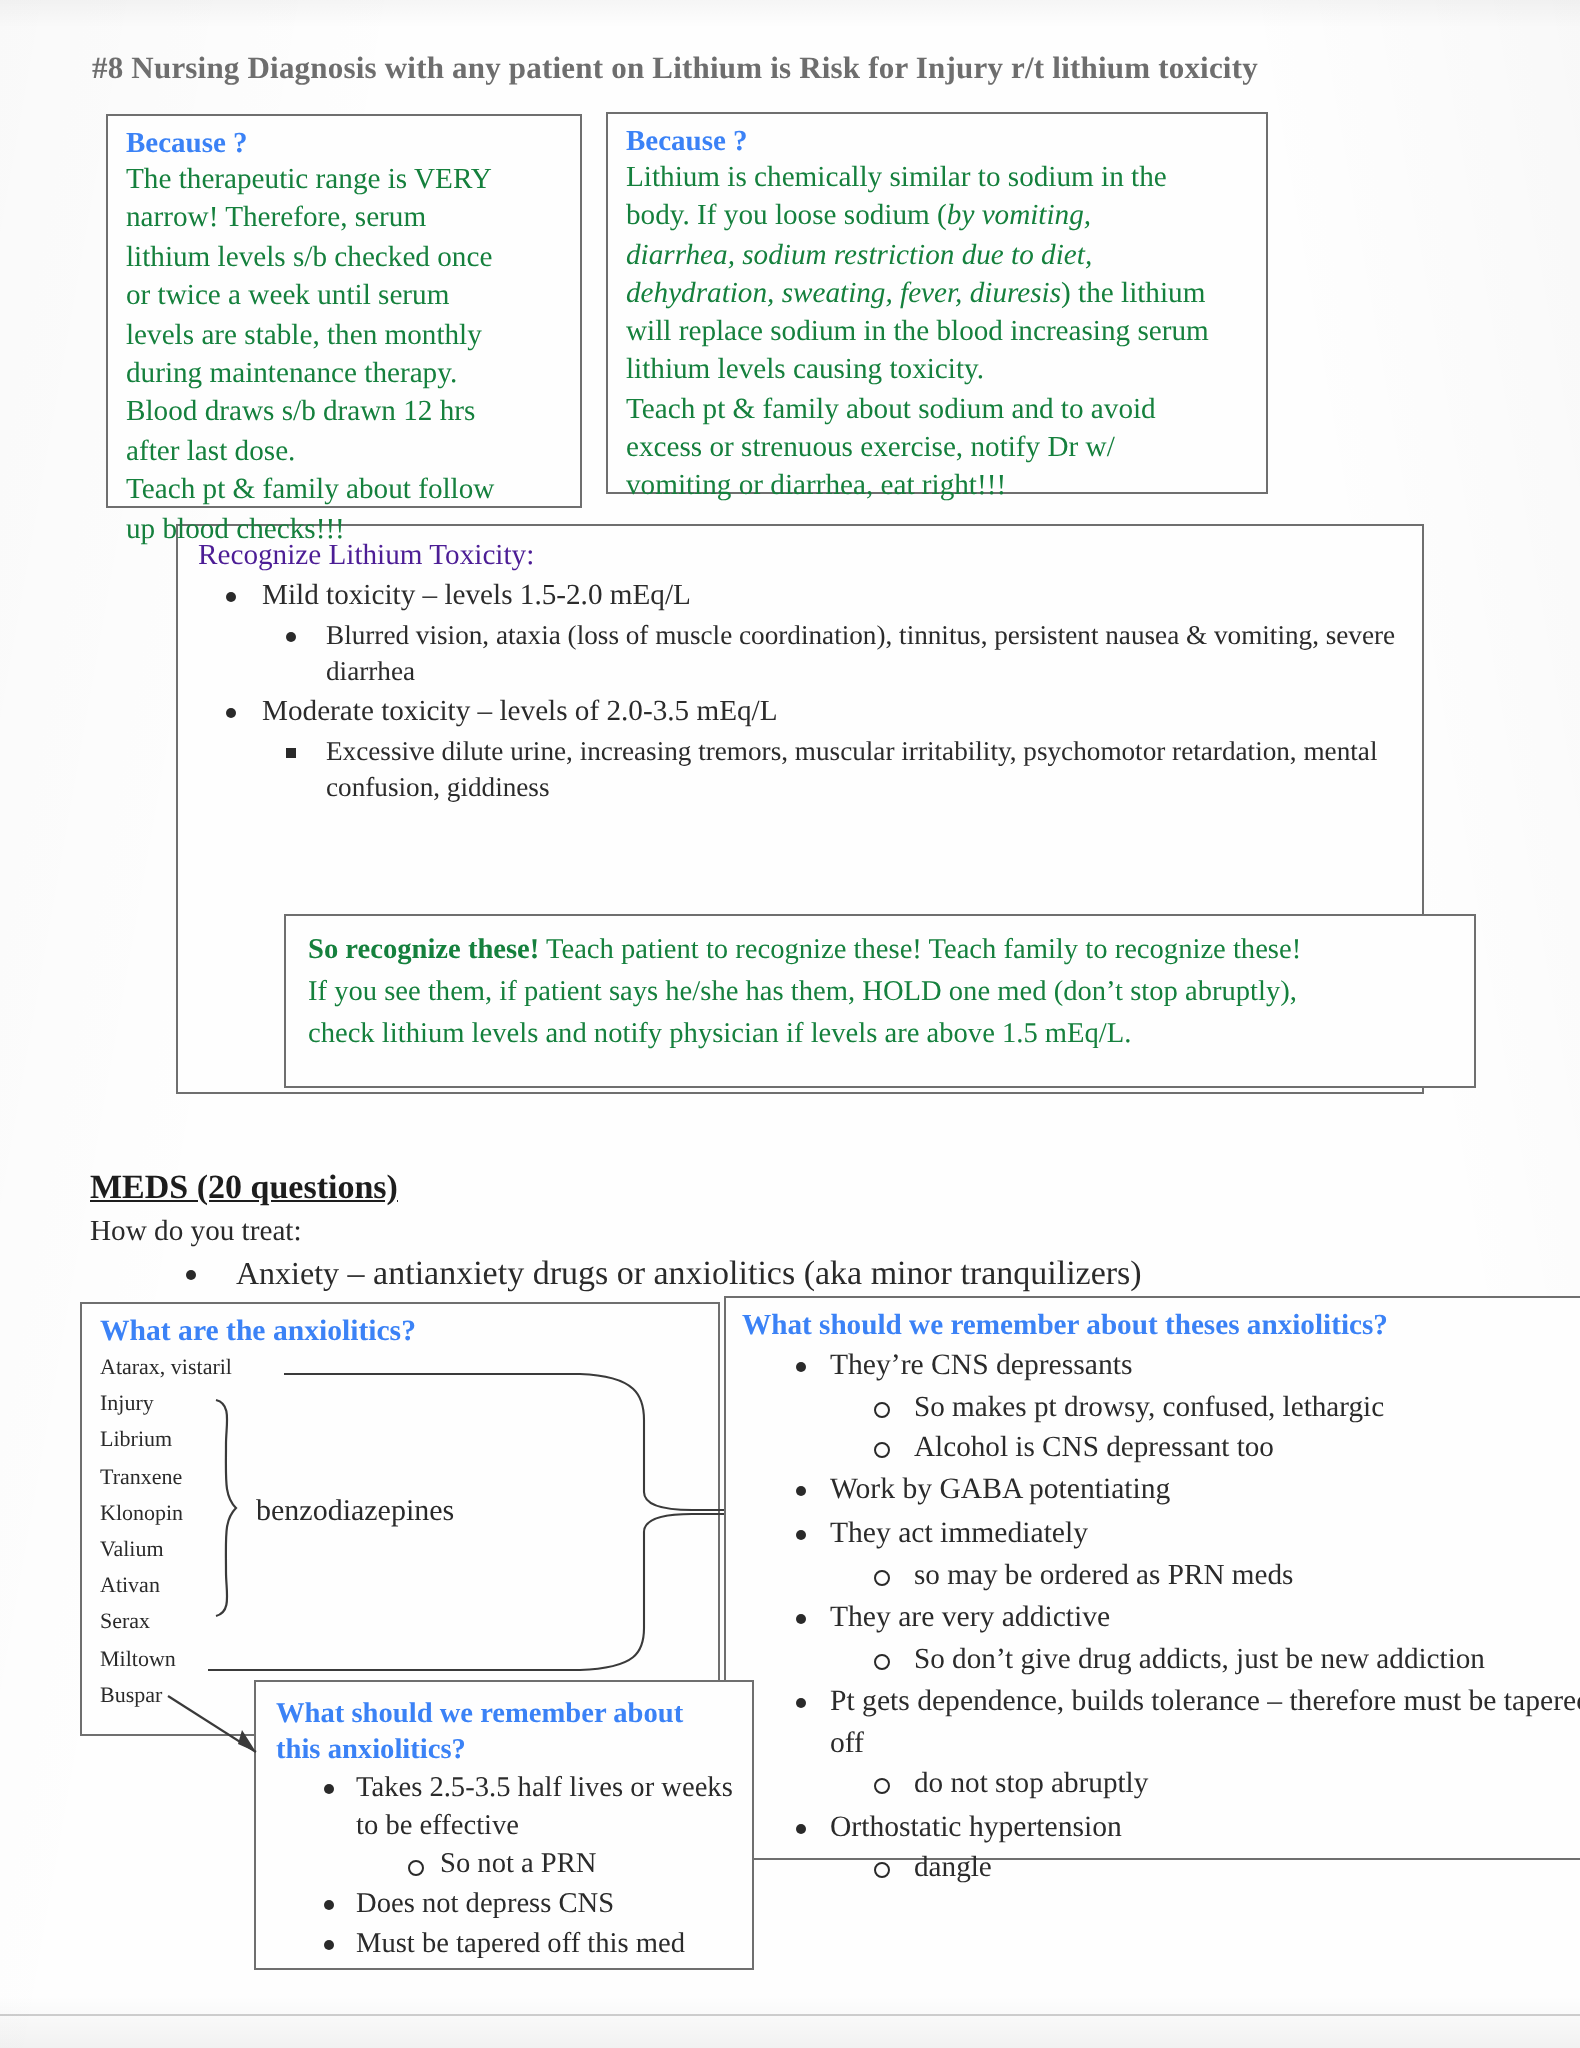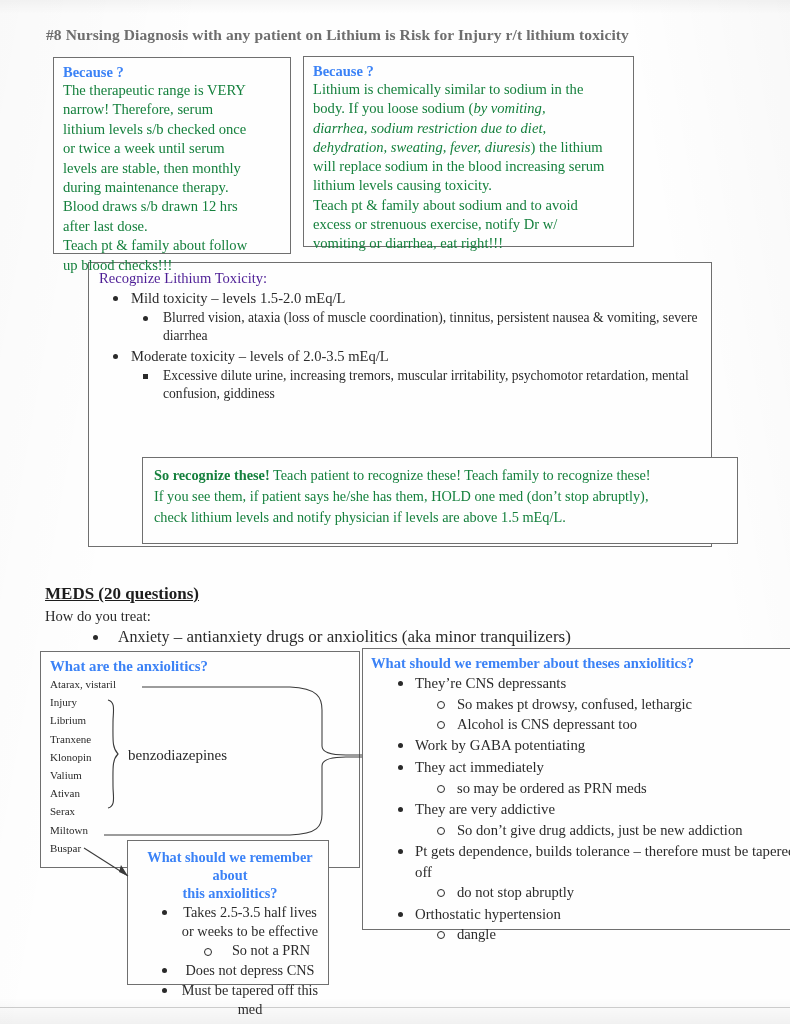--- a/index.html
+++ b/index.html
@@ -173,25 +173,24 @@
     border-right: none;
   }
   #box-remember-right .bx-head { font-size: 14.6px; }
   #box-remember-right ul.lvl1 > li { font-size: 14.8px; line-height: 20.6px; padding-left: 44px; }
   #box-remember-right ul.lvl1 > li > .bullet { left: 27px; top: 8px; }
   #box-remember-right ul.lvl2 > li { font-size: 14.6px; line-height: 20.4px; padding-left: 42px; }
   #box-remember-right ul.lvl2 > li > .bullet { left: 22px; top: 7px; }
 
   
   #box-remember-buspar {
-    left: 127px; top: 840px; width: 202px; height: 145px;
+    left: 127px; top: 840px; width: 250px; height: 145px;
     padding: 7px 6px 0 10px;
     z-index: 8;
     background: #fefefe;
-    text-align: center;
   }
   #box-remember-buspar .bx-head { font-size: 14.3px; line-height: 18px; }
   #box-remember-buspar ul.lvl1 > li { font-size: 14.3px; line-height: 19px; padding-left: 40px; }
   #box-remember-buspar ul.lvl1 > li > .bullet { left: 24px; top: 7px; }
   #box-remember-buspar ul.lvl2 > li { font-size: 14.3px; line-height: 19px; padding-left: 42px; }
   #box-remember-buspar ul.lvl2 > li > .bullet { left: 26px; top: 7px; }
 
   svg.connectors {
     position: absolute; left: 0; top: 0; width: 790px; height: 1024px;
     pointer-events: none; z-index: 9;

